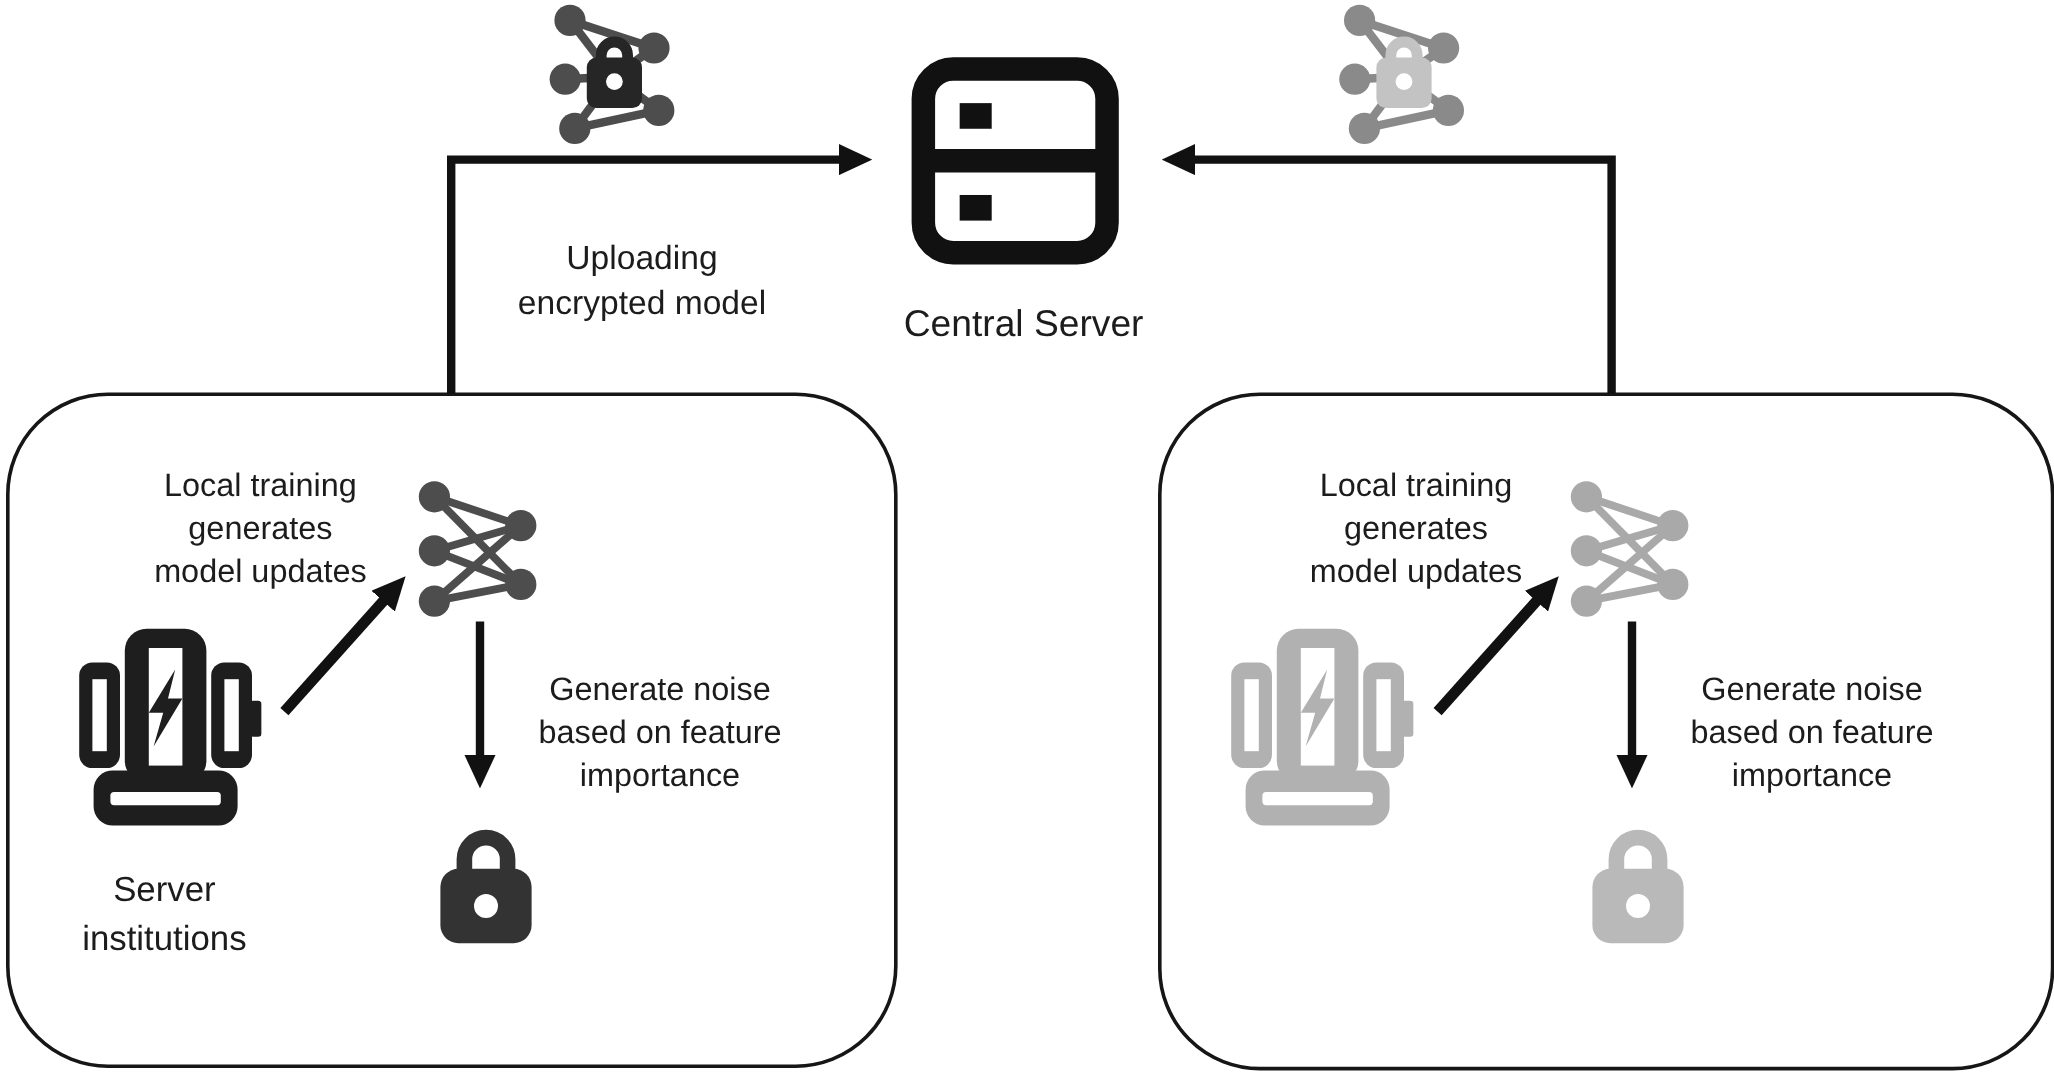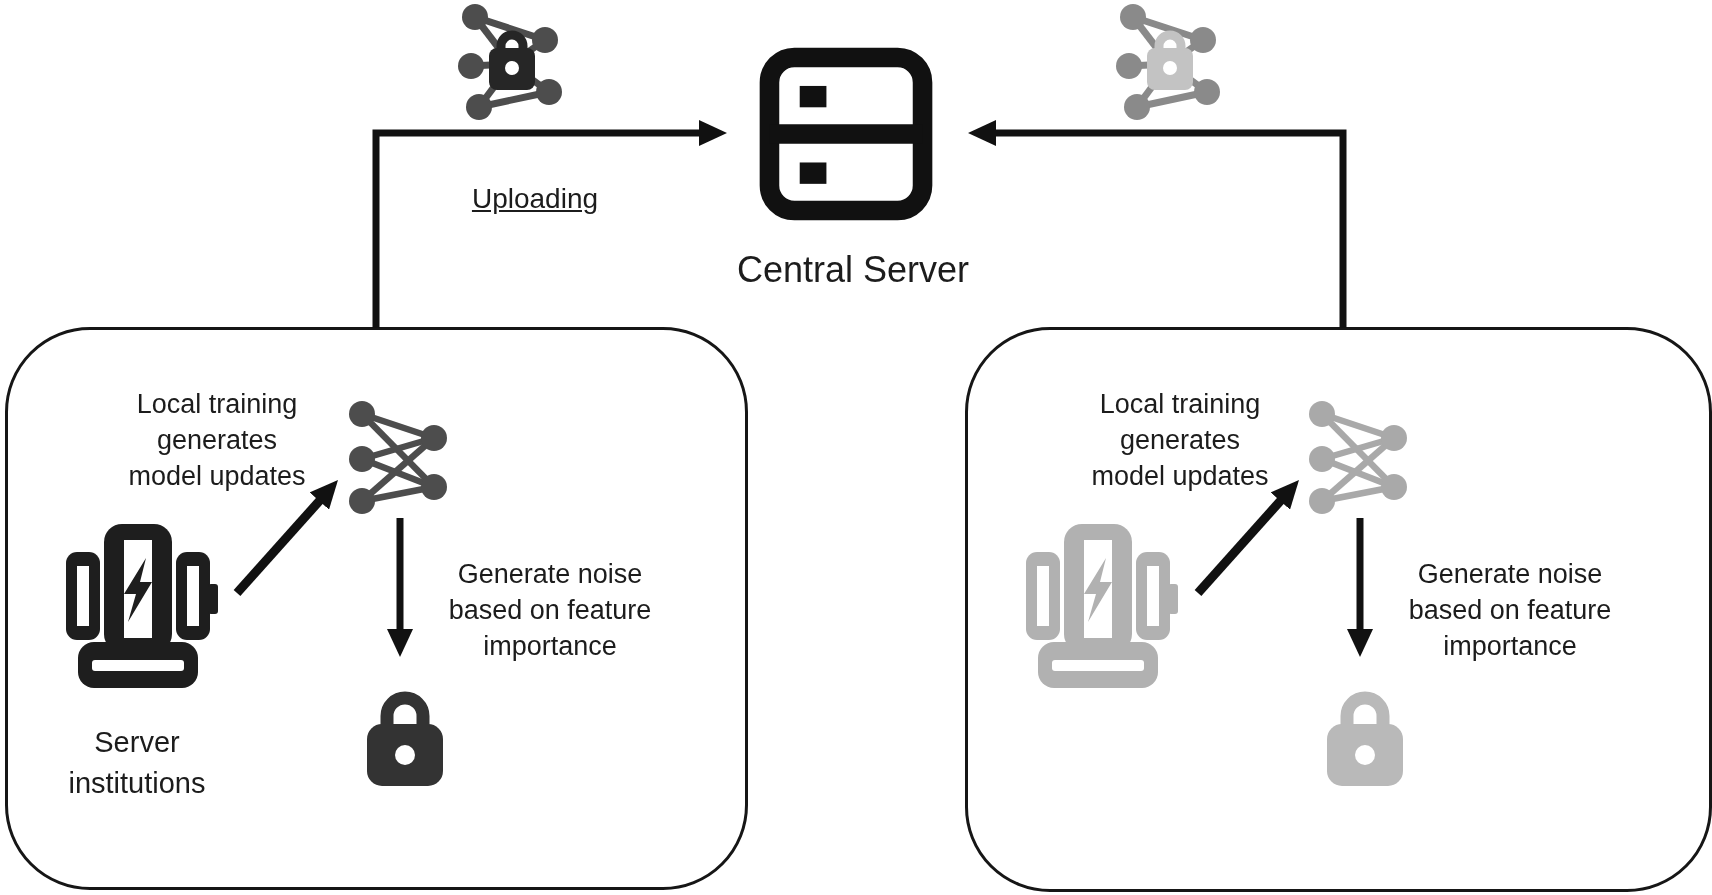--- a/index.html
+++ b/index.html
@@ -2,22 +2,22 @@
 <html><head>
 <meta charset="utf-8">
 <style>
   html,body{margin:0;padding:0;background:#fff;}
   .canvas{
     position:relative;width:1712px;height:895px;background:#ffffff;
     font-family:"Liberation Sans", sans-serif;color:#1c1c1c;overflow:hidden;
   }
   .txt{position:absolute;text-align:center;white-space:nowrap;}
   .txt div{white-space:nowrap;}
-  .upload-label{left:385px;top:180px;width:300px;font-size:28px;line-height:38px;text-decoration:underline;}
-  .server-label{left:703px;top:252px;width:300px;font-size:36px;line-height:36px;}
+  .upload-label{left:385px;top:196px;width:300px;font-size:28px;line-height:38px;}
+  .server-label{left:703px;top:252px;width:300px;font-size:31px;line-height:36px;}
   .training-left{left:87px;top:386px;width:260px;font-size:27px;line-height:36px;}
   .training-right{left:1050px;top:386px;width:260px;font-size:27px;line-height:36px;}
   .noise-left{left:425px;top:556px;width:250px;font-size:27px;line-height:36px;}
   .noise-right{left:1385px;top:556px;width:250px;font-size:27px;line-height:36px;}
   .footer-left{left:27px;top:722px;width:220px;font-size:29px;line-height:41px;}
   .box{
     position:absolute;background:#ffffff;border:3px solid #161616;border-radius:85px;
   }
   .box-left{left:5px;top:327px;width:737px;height:557px;}
   .box-right{left:965px;top:327px;width:741px;height:559px;}
@@ -119,20 +119,21 @@
 
   <svg class="icon netlock-left">
       <use href="#ic-netlock"></use>
     </svg>
   <svg class="icon netlock-right">
       <use href="#ic-netlock"></use>
     </svg>
 
   <div class="txt upload-label">
     <div>Uploading</div>
+    <div>encrypted model</div>
   </div>
 
   <div class="txt training-left">
     <div>Local training</div>
     <div>generates</div>
     <div>model updates</div>
   </div>
   <svg class="icon net-left">
       <use href="#ic-net"></use>
     </svg>

